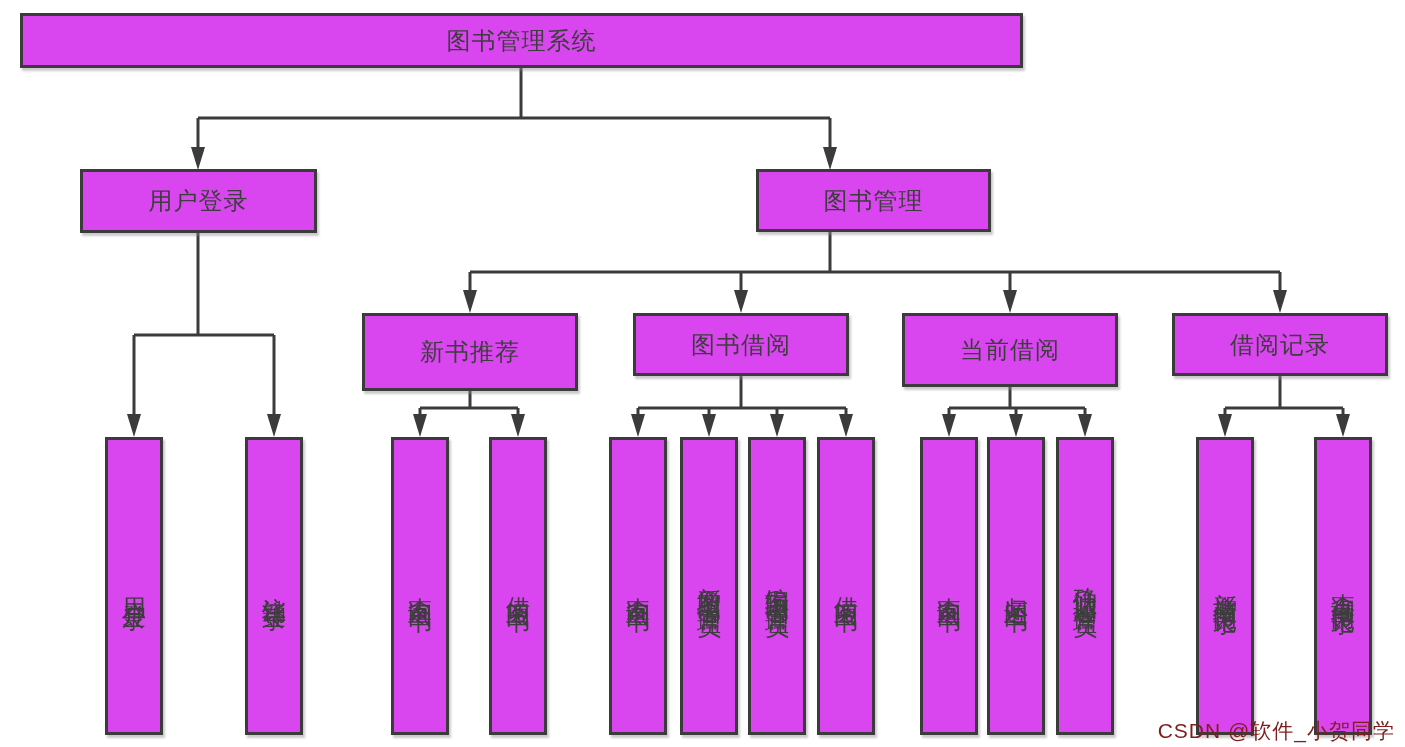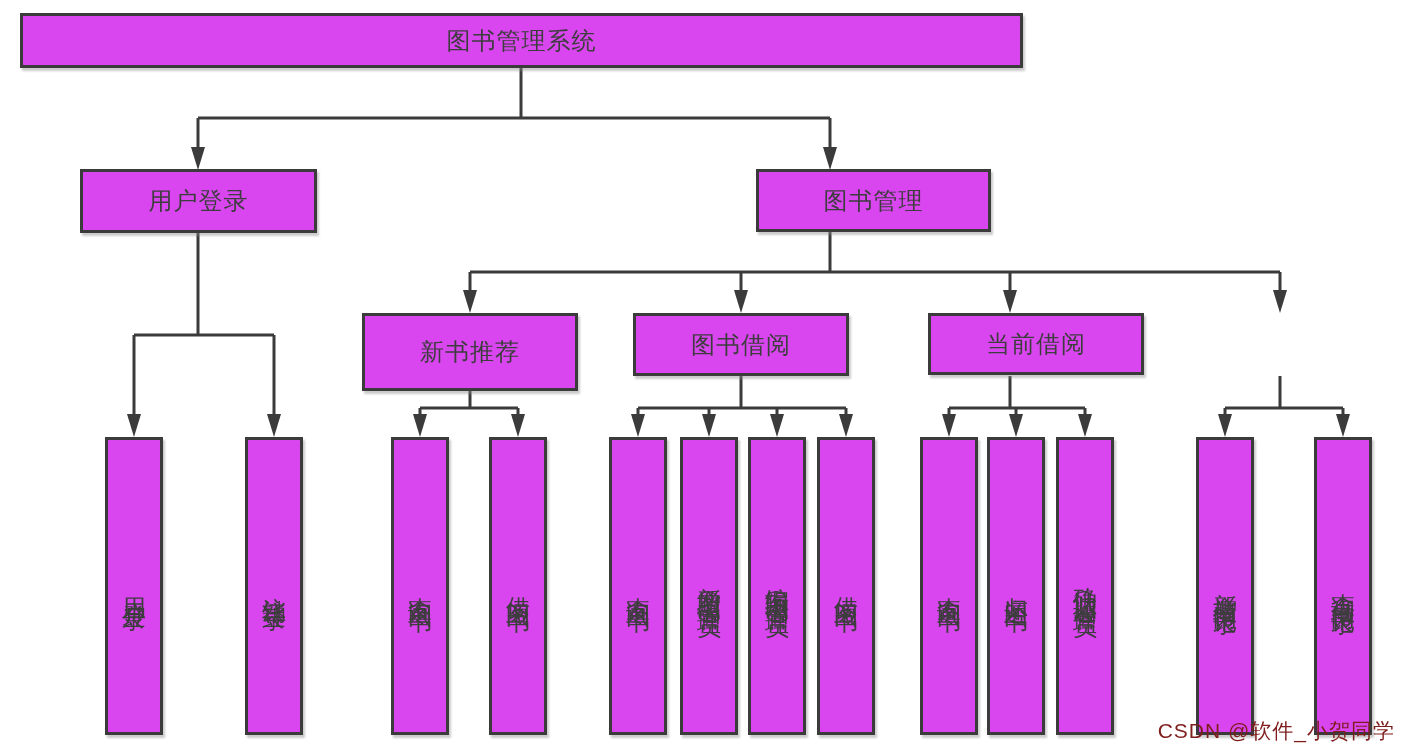--- a/index.html
+++ b/index.html
@@ -127,22 +127,25 @@
   <div class="node h" style="left:756px;top:169px;width:235px;height:63px">
     <span>图书管理</span>
   </div>
 
   <div class="node h" style="left:362px;top:313px;width:216px;height:78px">
     <span>新书推荐</span>
   </div>
   <div class="node h" style="left:633px;top:313px;width:216px;height:63px">
     <span>图书借阅</span>
   </div>
-  <div class="node h" style="left:928px;top:313px;width:216px;height:62px">
+  <div class="node h" style="left:902px;top:313px;width:216px;height:74px">
     <span>当前借阅</span>
+  </div>
+  <div class="node h" style="left:1172px;top:313px;width:216px;height:63px">
+    <span>借阅记录</span>
   </div>
 
   <div class="node leaf" style="left:105px;top:437px;width:58px;height:298px">
     <span>用户登录</span>
   </div>
   <div class="node leaf" style="left:245px;top:437px;width:58px;height:298px">
     <span>注销登录</span>
   </div>
 
   <div class="node leaf" style="left:391px;top:437px;width:58px;height:298px">

